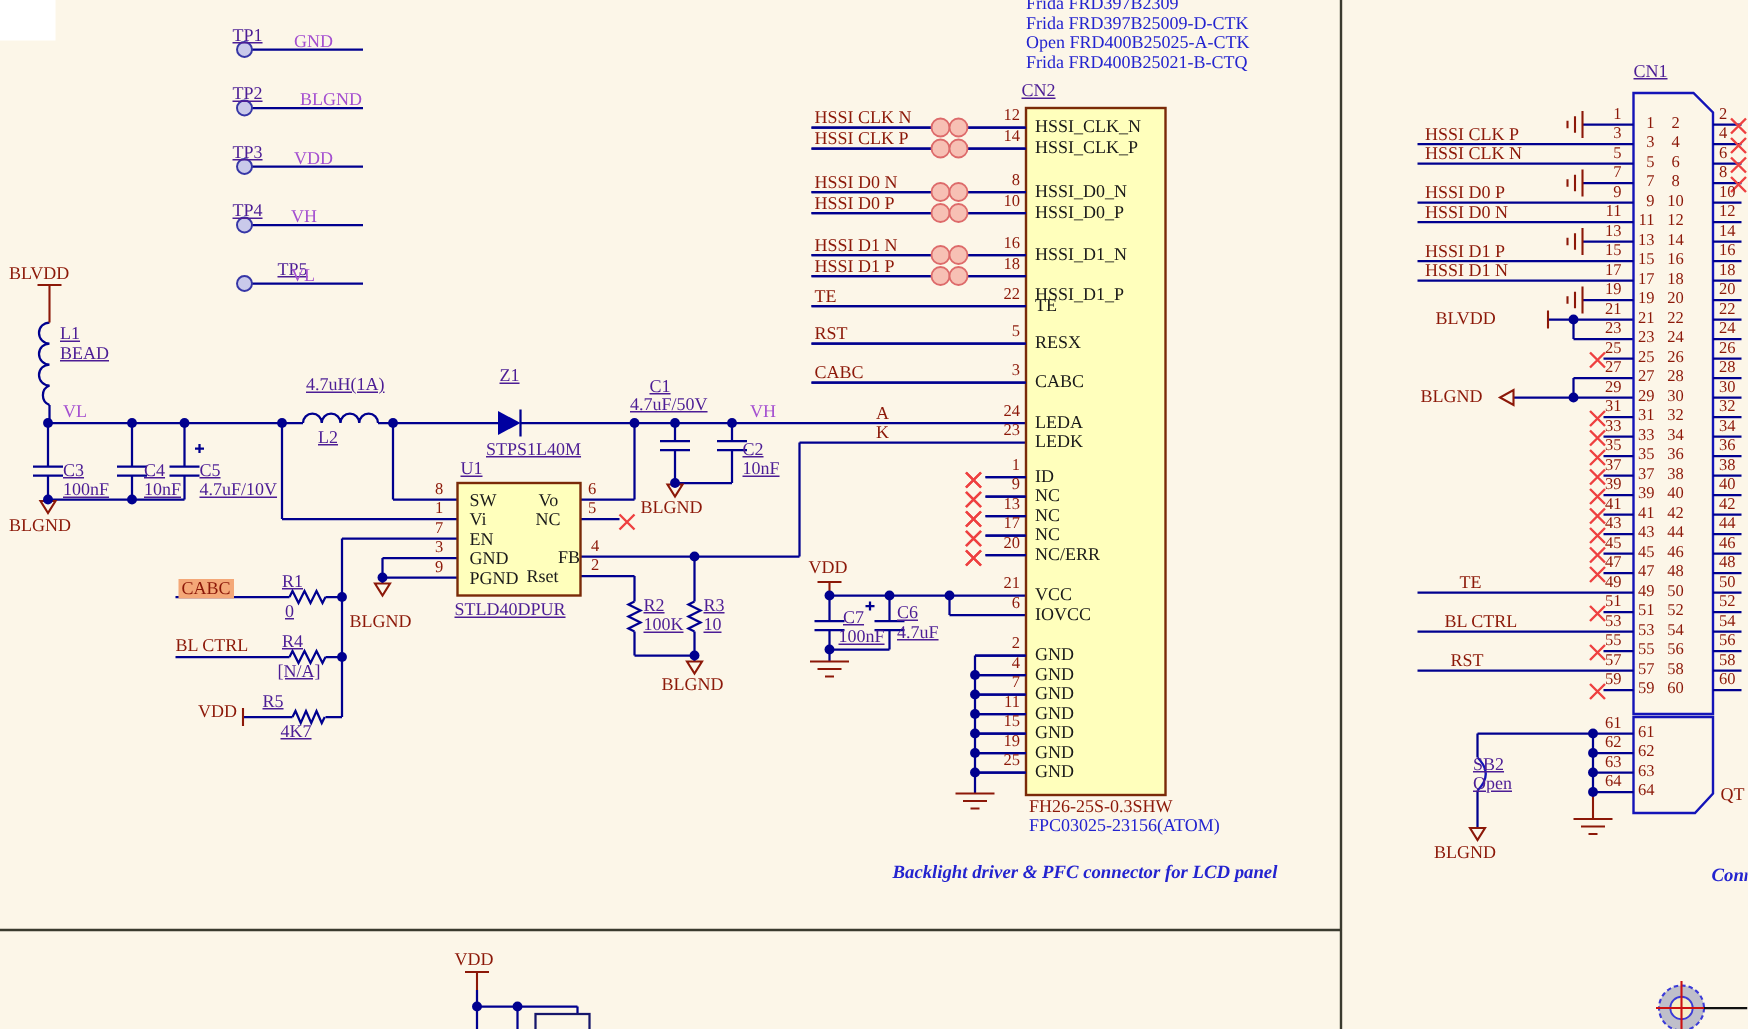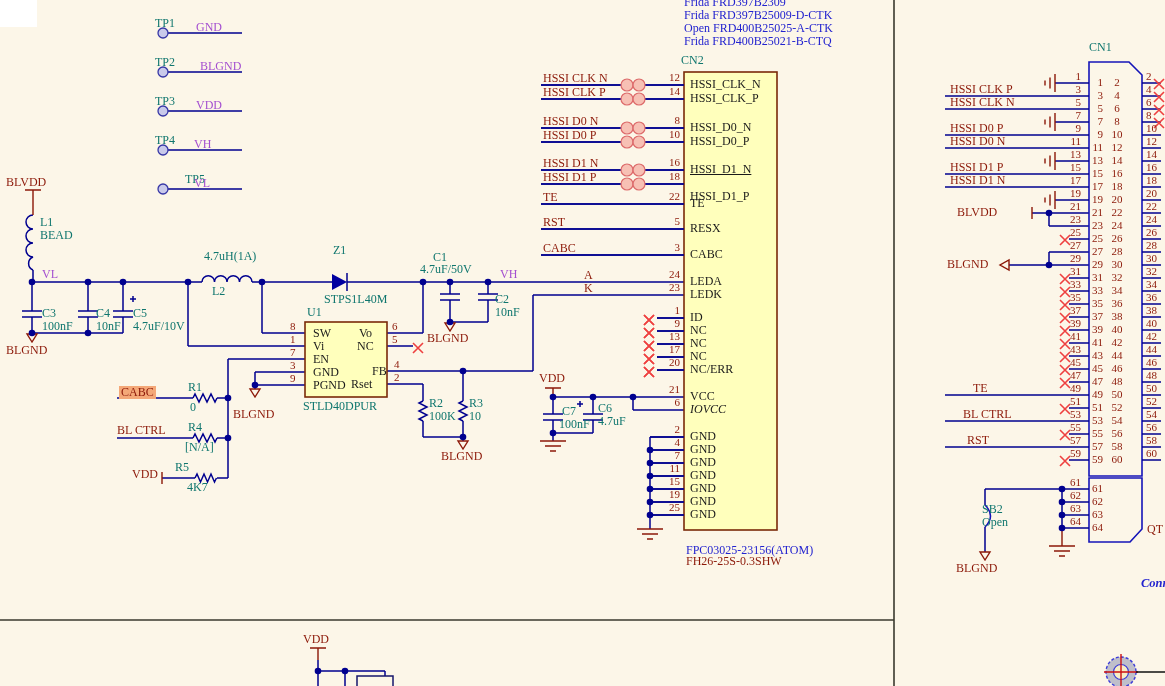--- a/index.html
+++ b/index.html
@@ -2,21 +2,21 @@
 <html><head>
 <meta charset="utf-8">
 <style>
   html,body{margin:0;padding:0;}
   body{width:1165px;height:686px;overflow:hidden;background:#fcf6e8;
        font-family:"Liberation Serif", serif;}
   #canvas{position:relative;width:1165px;height:686px;}
   #gfx{position:absolute;left:0;top:0;}
   #labels{position:absolute;left:0;top:0;width:1165px;height:686px;pointer-events:none;}
   .t{position:absolute;font-size:12px;line-height:1.05;white-space:pre;pointer-events:auto;}
-  .ref{color:#0f766e;}
+  .ref{color:#4c1d95;text-decoration:underline;}
   .net{color:#8c1808;}
   .pur{color:#a44fd0;}
   .blk{color:#1a1a1a;}
   .pnum{color:#8c1808;font-size:11px;}
   .note{color:#2323cf;}
   .cap{color:#2323cf;font-style:italic;font-weight:bold;font-size:12.5px;}
   .hl{background:#f4a878;padding:0 2px;}
 </style>
 </head>
 <body>
@@ -354,22 +354,23 @@
       <div class="t ref" style="left: 429px; top: 410px;">100K</div>
       <div class="t ref" style="left: 469px; top: 397px;">R3</div>
       <div class="t ref" style="left: 469px; top: 410px;">10</div>
       <div class="t net" style="left: 441px; top: 450px;">BLGND</div>
       <div class="t net" style="left: 539px; top: 372px;">VDD</div>
       <div class="t ref" style="left: 562px; top: 405px;">C7</div>
       <div class="t ref" style="left: 559px; top: 418px;">100nF</div>
       <div class="t ref" style="left: 598px; top: 402px;">C6</div>
       <div class="t ref" style="left: 598px; top: 415px;">4.7uF</div>
       <div class="t ref" style="left: 681px; top: 54px;">CN2</div>
-      <div class="t net" style="left: 686px; top: 531px; margin-top: 24px;">FH26-25S-0.3SHW</div>
+      <div class="t net" style="left: 686px; top: 531px;">FH26-25S-0.3SHW</div>
       <div class="t note" style="left: 686px; top: 544px;">FPC03025-23156(ATOM)</div>
+      <div class="t cap" style="left: 595px; top: 575px;">Backlight driver &amp; PFC connector for LCD panel</div>
       <div class="t ref" style="left: 1089px; top: 41px;">CN1</div>
       <div class="t net" style="left: 957px; top: 206px;">BLVDD</div>
       <div class="t net" style="left: 947px; top: 258px;">BLGND</div>
       <div class="t ref" style="left: 982px; top: 503px;">SB2</div>
       <div class="t ref" style="left: 982px; top: 516px;">Open</div>
       <div class="t net" style="left: 956px; top: 562px;">BLGND</div>
       <div class="t net" style="left: 1147px; top: 523px;">QT</div>
       <div class="t cap" style="left: 1141px; top: 577px;">Conn</div>
       <div class="t net" style="left: 303px; top: 633px;">VDD</div>
       <div class="t net" style="left: 543px; top: 72px;">HSSI CLK N</div>
@@ -379,21 +380,21 @@
       <div class="t pnum" style="left: 656px; top: 86px; width: 24px; text-align: right;">14</div>
       <div class="t blk" style="left: 690px; top: 92px;">HSSI_CLK_P</div>
       <div class="t net" style="left: 543px; top: 115px;">HSSI D0 N</div>
       <div class="t pnum" style="left: 656px; top: 115px; width: 24px; text-align: right;">8</div>
       <div class="t blk" style="left: 690px; top: 121px;">HSSI_D0_N</div>
       <div class="t net" style="left: 543px; top: 129px;">HSSI D0 P</div>
       <div class="t pnum" style="left: 656px; top: 129px; width: 24px; text-align: right;">10</div>
       <div class="t blk" style="left: 690px; top: 135px;">HSSI_D0_P</div>
       <div class="t net" style="left: 543px; top: 157px;">HSSI D1 N</div>
       <div class="t pnum" style="left: 656px; top: 157px; width: 24px; text-align: right;">16</div>
-      <div class="t blk" style="left: 690px; top: 163px; text-decoration: underline;">HSSI_D1_N</div>
+      <div class="t blk" style="left: 690px; top: 163px;">HSSI_D1_N</div>
       <div class="t net" style="left: 543px; top: 171px;">HSSI D1 P</div>
       <div class="t pnum" style="left: 656px; top: 171px; width: 24px; text-align: right;">18</div>
       <div class="t blk" style="left: 690px; top: 190px;">HSSI_D1_P</div>
       <div class="t net" style="left: 543px; top: 191px;">TE</div>
       <div class="t pnum" style="left: 656px; top: 191px; width: 24px; text-align: right;">22</div>
       <div class="t blk" style="left: 690px; top: 197px;">TE</div>
       <div class="t net" style="left: 543px; top: 216px;">RST</div>
       <div class="t pnum" style="left: 656px; top: 216px; width: 24px; text-align: right;">5</div>
       <div class="t blk" style="left: 690px; top: 222px;">RESX</div>
       <div class="t net" style="left: 543px; top: 242px;">CABC</div>
@@ -411,21 +412,21 @@
       <div class="t blk" style="left: 690px; top: 324px;">NC</div>
       <div class="t pnum" style="left: 656px; top: 331px; width: 24px; text-align: right;">13</div>
       <div class="t blk" style="left: 690px; top: 337px;">NC</div>
       <div class="t pnum" style="left: 656px; top: 344px; width: 24px; text-align: right;">17</div>
       <div class="t blk" style="left: 690px; top: 350px;">NC</div>
       <div class="t pnum" style="left: 656px; top: 357px; width: 24px; text-align: right;">20</div>
       <div class="t blk" style="left: 690px; top: 363px;">NC/ERR</div>
       <div class="t pnum" style="left: 656px; top: 384px; width: 24px; text-align: right;">21</div>
       <div class="t blk" style="left: 690px; top: 390px;">VCC</div>
       <div class="t pnum" style="left: 656px; top: 397px; width: 24px; text-align: right;">6</div>
-      <div class="t blk" style="left: 690px; top: 403px; font-style: italic;">IOVCC</div>
+      <div class="t blk" style="left: 690px; top: 403px;">IOVCC</div>
       <div class="t pnum" style="left: 656px; top: 424px; width: 24px; text-align: right;">2</div>
       <div class="t blk" style="left: 690px; top: 430px;">GND</div>
       <div class="t pnum" style="left: 656px; top: 437px; width: 24px; text-align: right;">4</div>
       <div class="t blk" style="left: 690px; top: 443px;">GND</div>
       <div class="t pnum" style="left: 656px; top: 450px; width: 24px; text-align: right;">7</div>
       <div class="t blk" style="left: 690px; top: 456px;">GND</div>
       <div class="t pnum" style="left: 656px; top: 463px; width: 24px; text-align: right;">11</div>
       <div class="t blk" style="left: 690px; top: 469px;">GND</div>
       <div class="t pnum" style="left: 656px; top: 476px; width: 24px; text-align: right;">15</div>
       <div class="t blk" style="left: 690px; top: 482px;">GND</div>

